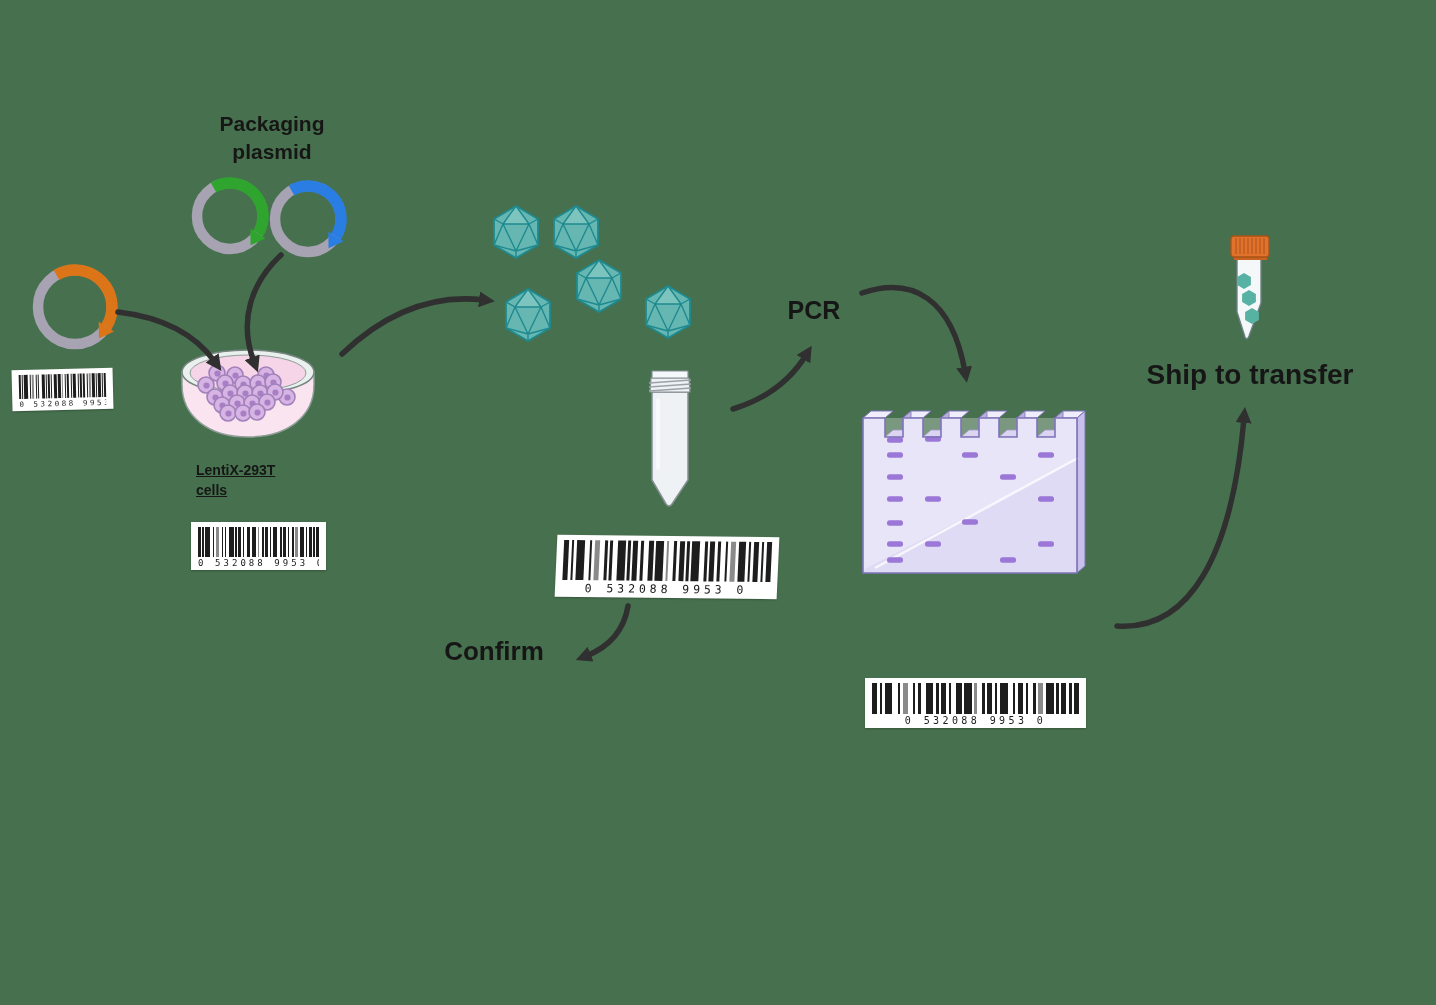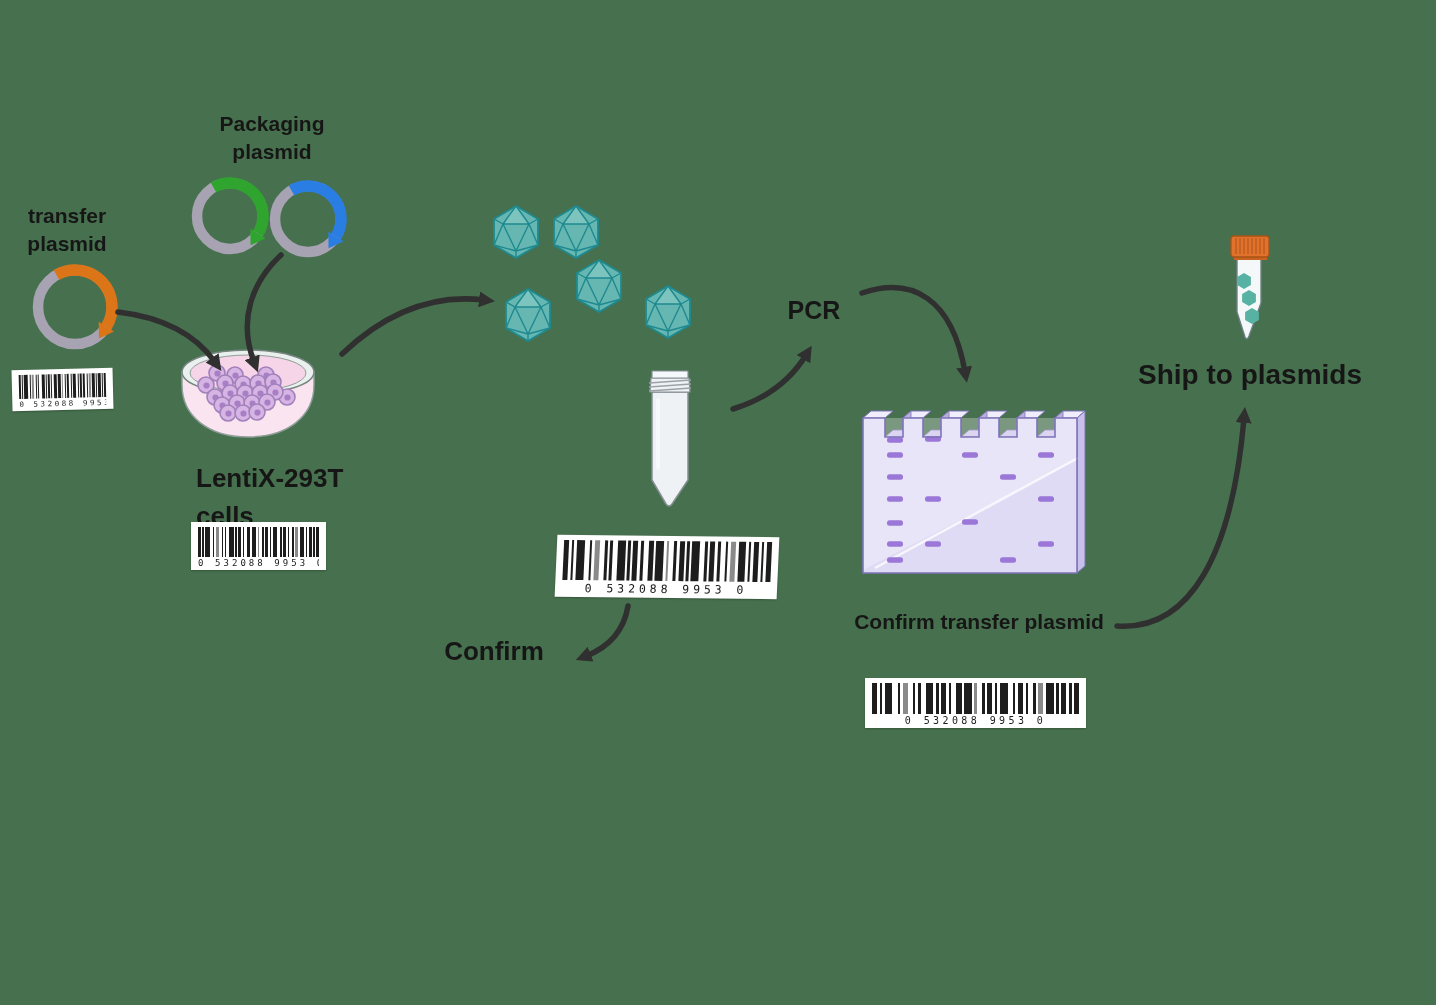--- a/index.html
+++ b/index.html
@@ -190,36 +190,33 @@
       <path d="M118 312 Q185 320 215 362" marker-end="url(#ah)"></path>
       <path d="M281 255 C252 282 238 320 254 362" marker-end="url(#ah)"></path>
       <path d="M342 354 Q408 291 484 300" marker-end="url(#ah)"></path>
       <path d="M733 409 Q782 394 806 355" marker-end="url(#ah)"></path>
       <path d="M862 293 C912 276 952 298 965 372" marker-end="url(#ah)"></path>
       <path d="M628 606 Q622 642 586 656" marker-end="url(#ah)"></path>
       <path d="M1117 626 C1190 631 1232 555 1244 418" marker-end="url(#ah)"></path>
     </g>
   </svg>
 
-  <div class="label" style="left:8px;top:202px;width:118px;text-align:center;font-size:21px;">transfer
-plasmid</div>
 
   <div class="label" style="left:204px;top:110px;width:136px;text-align:center;font-size:21px;">Packaging
 plasmid</div>
 
-  <div class="label" style="left:196px;top:460px;width:170px;text-align:left;font-size:26px;line-height:1.45;">LentiX-293T
+  <div class="label" style="left:196px;top:460px;width:170px;text-align:left;font-size:14px;line-height:1.45;text-decoration:underline;">LentiX-293T
 cells</div>
 
   <div class="label" style="left:778px;top:294px;width:72px;text-align:center;font-size:25px;">PCR</div>
 
   <div class="label" style="left:438px;top:634px;width:112px;text-align:center;font-size:26px;">Confirm</div>
 
-  <div class="label" style="left:843px;top:608px;width:272px;text-align:center;font-size:21px;">Confirm transfer plasmid</div>
-
-  <div class="label" style="left:1128px;top:356px;width:244px;text-align:center;font-size:28px;">Ship to plasmids</div>
+
+  <div class="label" style="left:1128px;top:356px;width:244px;text-align:center;font-size:28px;">Ship to transfer</div>
 
   <div class="barcode" style="left:12px;top:369px;width:101px;height:41px;transform:rotate(-1.4deg);">
     <div class="bars">
         <div class="bar" style="flex-grow: 2; background: rgb(29, 29, 29);"></div>
         <div class="bar" style="flex-grow: 1;"></div>
         <div class="bar" style="flex-grow: 1; background: rgb(29, 29, 29);"></div>
         <div class="bar" style="flex-grow: 1;"></div>
         <div class="bar" style="flex-grow: 3; background: rgb(29, 29, 29);"></div>
         <div class="bar" style="flex-grow: 2;"></div>
         <div class="bar" style="flex-grow: 1; background: rgb(29, 29, 29);"></div>

